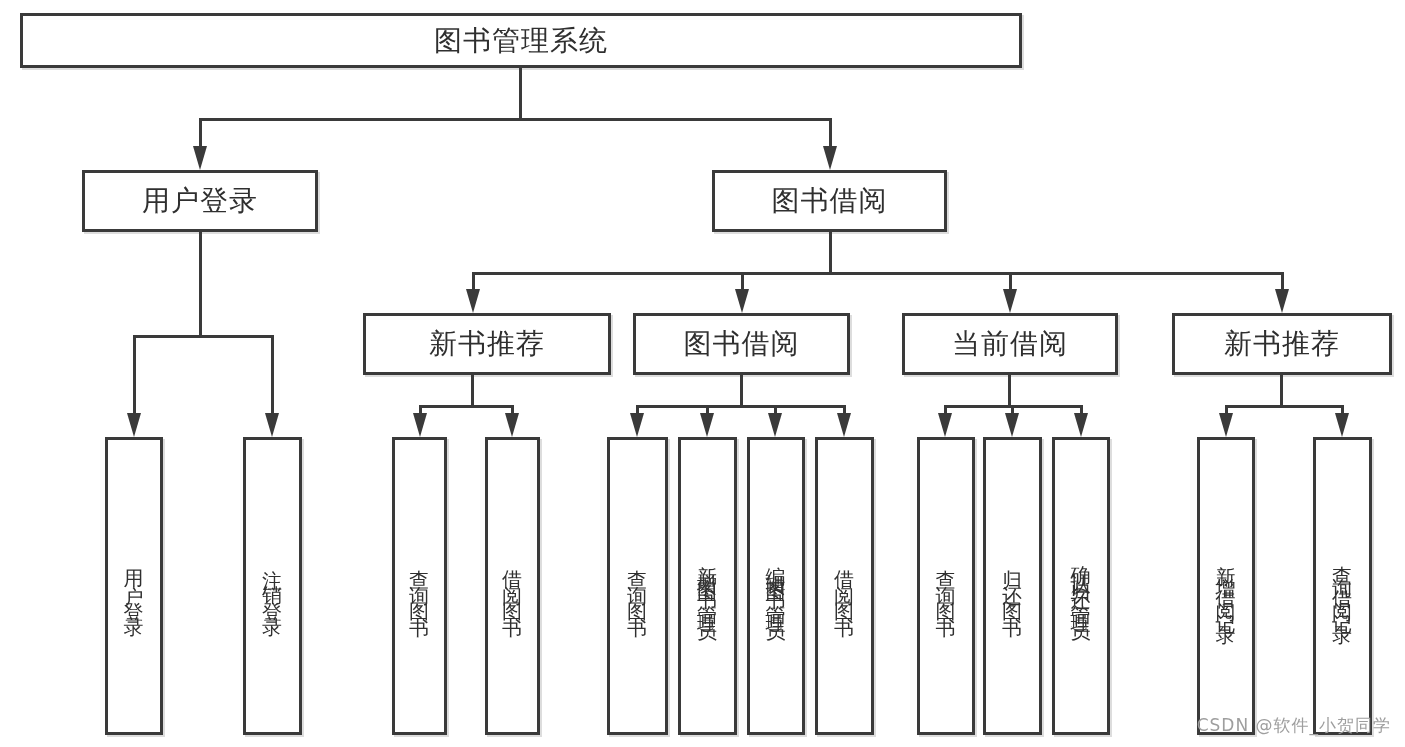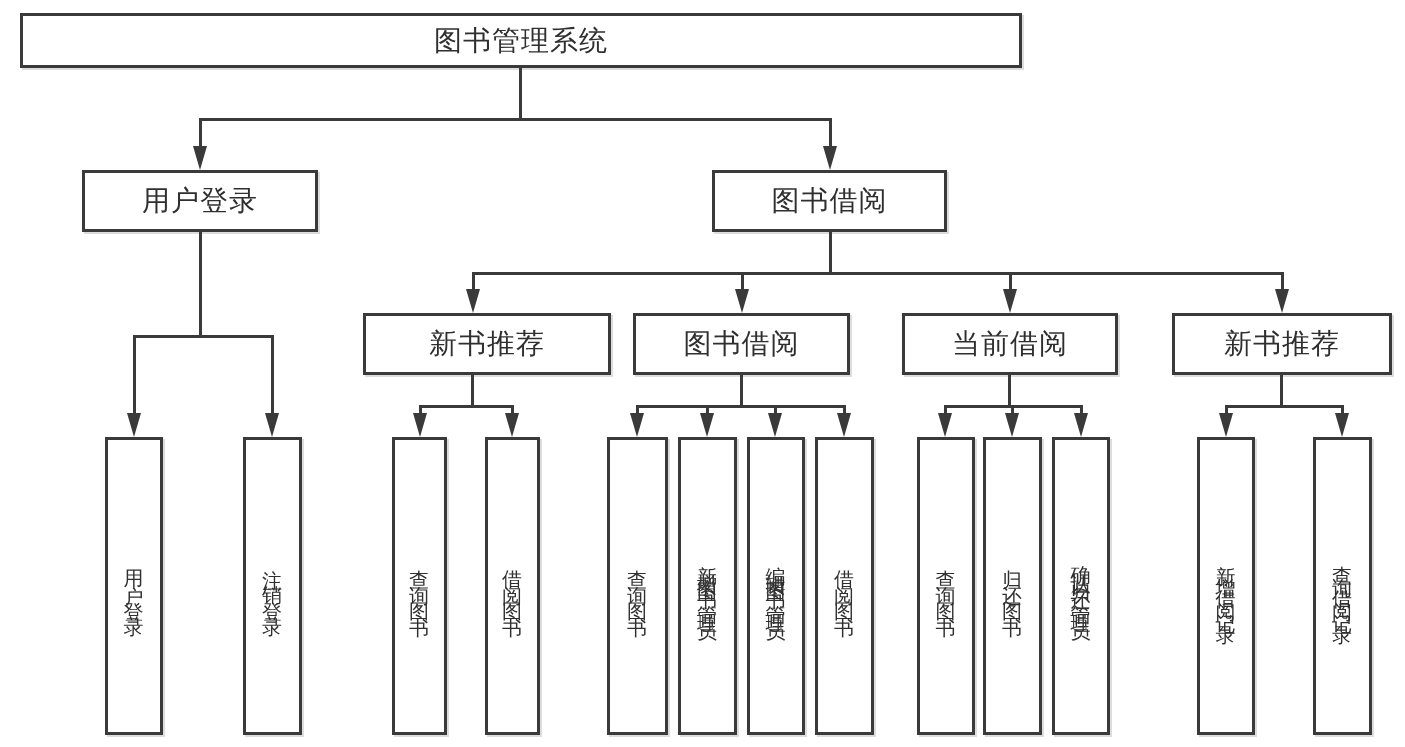--- a/index.html
+++ b/index.html
@@ -176,14 +176,15 @@
     <span>确认归还（管理员）</span>
   </div>
 
   <div class="box vbox ls6" style="left:1197px;top:437px;width:58px;height:298px;">
     <span>新增借阅记录</span>
   </div>
   <div class="box vbox ls6" style="left:1313px;top:437px;width:59px;height:298px;">
     <span>查询借阅记录</span>
   </div>
 
+  <div class="watermark">CSDN @软件_小贺同学</div>
 
 </div>
 
 </body></html>

